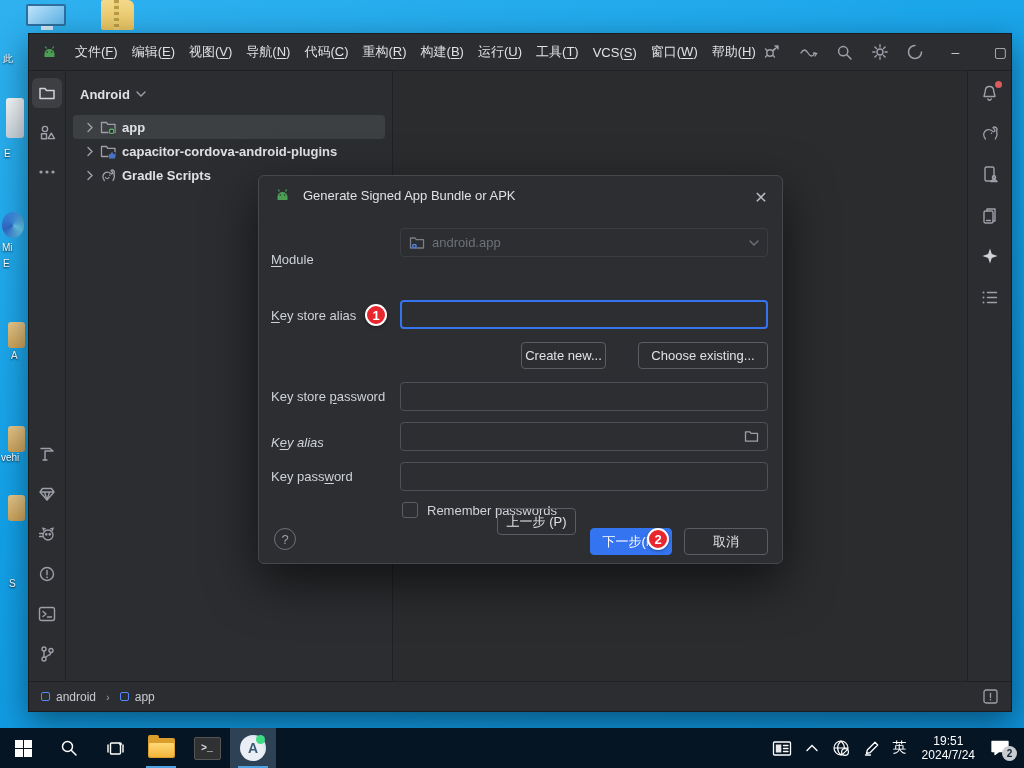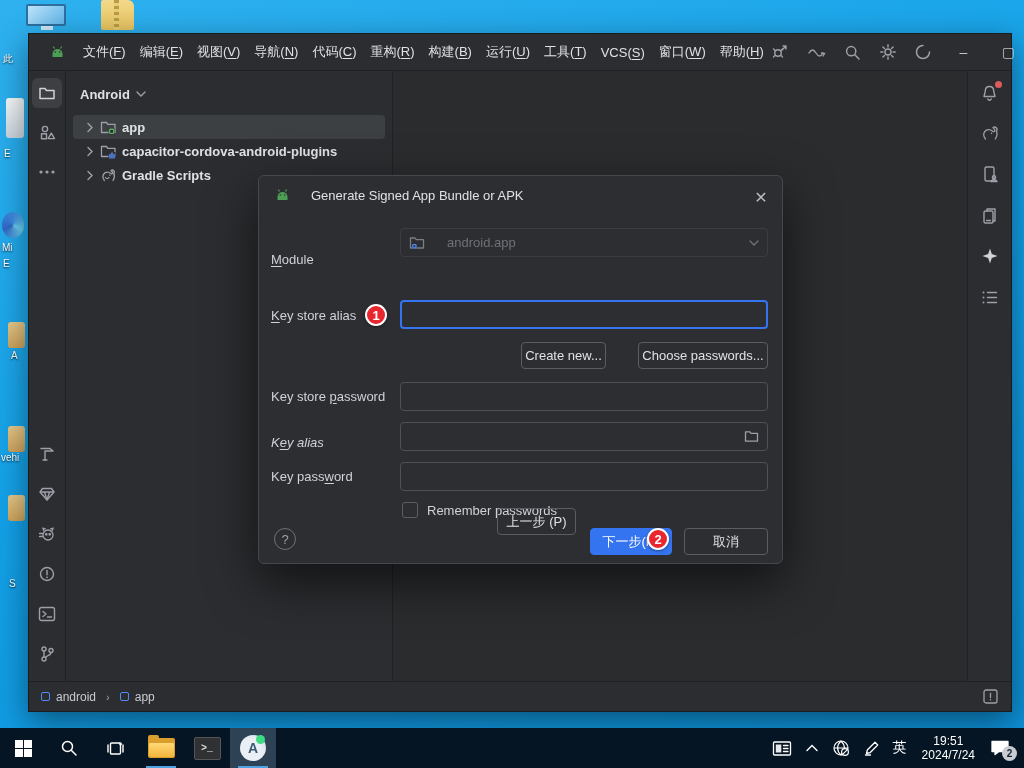--- a/index.html
+++ b/index.html
@@ -28,21 +28,21 @@
   .dt-label{position:absolute;color:#fff;font-size:10px;text-shadow:0 1px 2px rgba(0,0,0,.8);}
   .monitor{position:absolute;left:26px;top:4px;width:42px;height:26px;}
   .monitor .scr{width:40px;height:22px;background:linear-gradient(135deg,#bfe3fa,#5fb6ea);border:2px solid #2e6f9e;border-radius:2px;}
   .monitor .std{width:12px;height:4px;background:#cfe7f7;margin:0 auto;}
   .zipfile{position:absolute;left:101px;top:0;width:33px;height:30px;background:linear-gradient(#f3d98a,#e7c35e);border-radius:2px 6px 2px 2px;}
   .zipfile:before{content:"";position:absolute;left:13px;top:0;width:5px;height:30px;background:repeating-linear-gradient(#b99c45 0 3px,#e7cd74 3px 6px);}
   .sliver{position:absolute;border-radius:3px;}
 
   
   #ide{position:absolute;left:28px;top:33px;width:984px;height:679px;background:var(--ide-bg);border:1px solid #1A1C1E;box-shadow:0 10px 30px rgba(0,0,0,.45);display:flex;flex-direction:column;}
-  #titlebar{height:37px;display:flex;align-items:center;background:var(--ide-bg);border-bottom:1px solid var(--line);padding-left:20px;flex:none;}
+  #titlebar{height:37px;display:flex;align-items:center;background:var(--ide-bg);border-bottom:1px solid var(--line);padding-left:12px;flex:none;}
   #menus{display:flex;align-items:center;margin-left:10px;color:var(--txt);font-size:13px;}
   .menu-item{padding:0 7px;cursor:default;white-space:nowrap;}
   .mn{text-decoration:underline;text-underline-offset:2px;}
   #tb-icons{margin-left:auto;display:flex;align-items:center;gap:18px;padding-right:10px;color:var(--txt-dim);}
   .winctl{display:flex;align-items:stretch;height:37px;}
   .winctl span{width:45px;display:flex;align-items:center;justify-content:center;color:#C2C5CB;font-size:14px;}
 
   #main{flex:1;display:flex;min-height:0;}
   .stripe{width:37px;background:var(--ide-bg);display:flex;flex-direction:column;align-items:center;flex:none;}
   .stripe.right{width:44px;border-left:1px solid var(--line);}
@@ -62,27 +62,27 @@
 
   #editor{flex:1;background:var(--editor-bg);}
 
   #statusbar{height:30px;border-top:1px solid var(--line);display:flex;align-items:center;padding:0 12px;color:var(--txt-dim);font-size:12px;flex:none;background:var(--ide-bg);}
   .crumb{display:flex;align-items:center;gap:6px;color:#C8CBD1;}
   .mod-sq{width:9px;height:9px;border:1.5px solid #548AF7;border-radius:2px;display:inline-block;}
   .crumb-sep{color:var(--txt-dim);margin:0 4px;font-size:11px;}
 
   
   #dialog{position:absolute;left:258px;top:175px;width:525px;height:389px;background:var(--dlg-bg);border:1px solid #46484D;border-radius:6px;box-shadow:0 18px 50px rgba(0,0,0,.6);color:var(--txt);font-size:13px;}
-  #dlg-title{position:absolute;left:15px;top:12px;display:flex;align-items:center;gap:20px;font-size:13px;color:var(--txt);}
+  #dlg-title{position:absolute;left:15px;top:12px;display:flex;align-items:center;gap:12px;font-size:13px;color:var(--txt);}
   #dlg-close{position:absolute;right:10px;top:10px;width:22px;height:22px;display:flex;align-items:center;justify-content:center;color:#B6B9BF;font-size:16px;}
   .dlg-label{position:absolute;left:12px;color:#CFD2D8;}
   .field{position:absolute;left:141px;width:368px;height:29px;background:var(--dlg-bg);border:1px solid var(--field-border);border-radius:4px;display:flex;align-items:center;padding:0 8px;}
   .field input{flex:1;background:transparent;border:none;outline:none;color:var(--txt);font:inherit;min-width:0;}
   .field.focused{border:2px solid var(--accent);}
-  .field.disabled{border-color:#3B3D41;color:var(--txt-disabled);gap:22px;}
+  .field.disabled{border-color:#3B3D41;color:var(--txt-disabled);gap:7px;}
   .dlg-btn{position:absolute;height:27px;border:1px solid var(--btn-border);border-radius:4px;background:transparent;color:var(--txt);font-size:13px;display:flex;align-items:center;justify-content:center;}
   .dlg-btn.primary{background:var(--accent);border-color:var(--accent);color:#fff;}
   .num-badge{position:absolute;width:22px;height:22px;border-radius:50%;background:var(--badge-red);border:2px solid #fff;color:#fff;font-weight:700;font-size:13px;display:flex;align-items:center;justify-content:center;z-index:5;box-shadow:0 1px 3px rgba(0,0,0,.4);}
   .checkbox{width:16px;height:16px;border:1.5px solid var(--btn-border);border-radius:3px;background:transparent;}
   #help-circle{position:absolute;left:15px;top:352px;width:22px;height:22px;border:1px solid var(--txt-disabled);border-radius:50%;color:var(--txt-dim);display:flex;align-items:center;justify-content:center;font-size:13px;}
 
   
   #taskbar{position:absolute;left:0;top:728px;width:1024px;height:40px;background:#061523;display:flex;align-items:stretch;z-index:20;}
   .tb-btn{width:46px;display:flex;align-items:center;justify-content:center;position:relative;}
   .tb-btn.running:after{content:"";position:absolute;left:8px;right:8px;bottom:0;height:2px;background:#4FA3E3;}
@@ -443,21 +443,21 @@
         </span>
     </div>
 
     <div class="dlg-label" style="top:132px;"><span class="mn">K</span><span>ey store alias</span></div>
     <div class="num-badge" style="left:106px;top:128px;">1</div>
     <div class="field focused" style="top:124px;">
       <input type="text" value="" style="">
     </div>
 
     <button class="dlg-btn" style="left:262px;top:166px;width:85px;">Create new...</button>
-    <button class="dlg-btn" style="left:379px;top:166px;width:130px;">Choose passwords...</button>
+    <button class="dlg-btn" style="left:379px;top:166px;width:130px;">Choose existing...</button>
 
     <div class="dlg-label" style="top:213px;"><span>Key store </span><span class="mn">p</span><span>assword</span></div>
     <div class="field" style="top:206px;">
         <input type="password" style="">
       </div>
 
     <div class="dlg-label" style="top:259px;font-style:italic;"><span>K</span><span class="mn">e</span><span>y alias</span></div>
     <div class="field" style="top:246px;">
       <input type="text" style="">
       <span>

